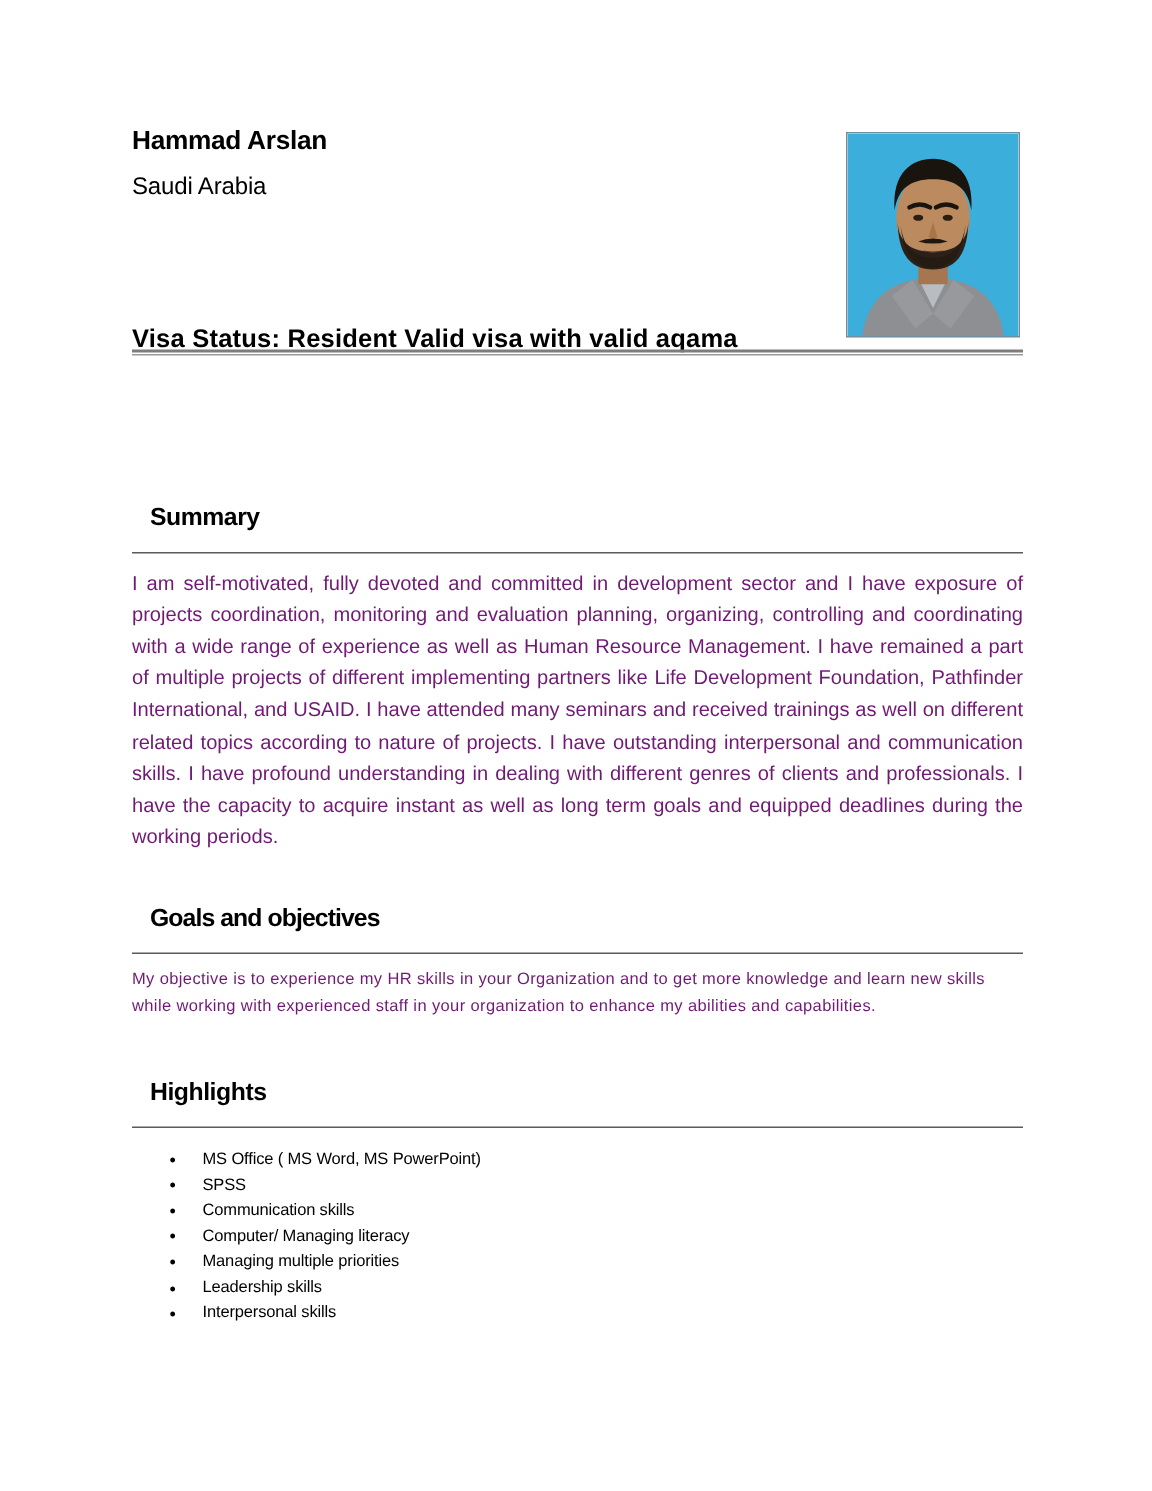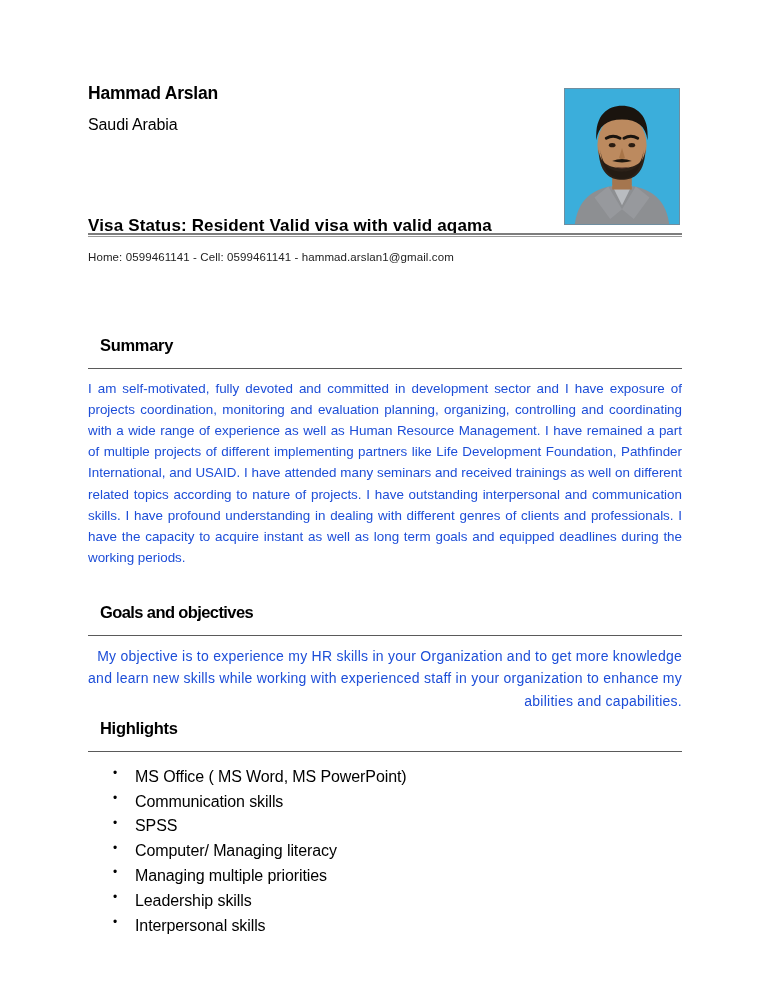--- a/index.html
+++ b/index.html
@@ -111,40 +111,39 @@
     margin-top: 5px;
     width: 594px;
     height: 1px;
     background: #5a5a5a;
   }
 
   .body-text {
     font-size: 13.4px;
     line-height: 1.58;
     margin-top: 9px;
-    color: #1d4ed8;
+    color: #701a75;
   }
   .body-text.justify { text-align: justify; }
   .body-text.wide {
     letter-spacing: 0.25px;
     line-height: 1.62;
-    font-size: 14px;
-    text-align: right;
+    font-size: 11px;
   }
 
   
   .bullets {
     list-style: none;
     margin: 13px 0 0 0;
     padding: 0;
   }
   .bullets li {
     position: relative;
     padding-left: 47px;
-    font-size: 16px;
+    font-size: 11px;
     line-height: 1.55;
     letter-spacing: -0.1px;
   }
   .bullets li::before {
     content: "\2022";
     position: absolute;
     left: 25px;
     top: -0.5px;
     font-size: 12px;
     color: #000;
@@ -193,41 +192,40 @@
 
       <path d="M48 73 q10 -4 20 0 q-10 3 -20 0 Z" fill="#1f170f"></path>
 
       <path d="M51 79 q7 4 14 0 q-7 2 -14 0 Z" fill="#54322a"></path>
     </svg>
   </div>
 
   <div class="visa-status">Visa Status:  Resident Valid visa with valid aqama</div>
   <div class="rule-double"></div>
 
-  <div class="contact">Home:  0599461141  - Cell: 0599461141  - hammad.arslan1@gmail.com</div>
 
   <div class="section" id="sec-summary">
     <div class="section-title">Summary</div>
     <div class="rule-thin"></div>
     <div class="body-text justify">I am self-motivated, fully devoted and committed in development sector and I have exposure of projects coordination, monitoring and evaluation planning, organizing, controlling and coordinating with a wide range of experience as well as Human Resource Management.  I have remained a part of multiple projects of different implementing partners like Life Development Foundation, Pathfinder International, and USAID. I have attended many seminars and received trainings as well on different related topics according to nature of projects. I have outstanding interpersonal and communication skills. I have profound understanding in dealing with different genres of clients and professionals. I have the capacity to acquire instant as well as long term goals and equipped deadlines during the working periods.</div>
   </div>
 
   <div class="section" id="sec-goals">
     <div class="section-title tight">Goals and objectives</div>
     <div class="rule-thin"></div>
     <div class="body-text wide">My objective is to experience my HR skills in your Organization and to get more knowledge and learn new skills while working with experienced staff in your organization to enhance my abilities and capabilities.</div>
   </div>
 
   <div class="section" id="sec-highlights">
     <div class="section-title">Highlights</div>
     <div class="rule-thin"></div>
     <ul class="bullets" id="highlights-list">
         <li>MS Office ( MS Word, MS PowerPoint)</li>
+        <li>SPSS</li>
         <li>Communication skills</li>
-        <li>SPSS</li>
         <li>Computer/ Managing literacy</li>
         <li>Managing multiple priorities</li>
         <li>Leadership skills</li>
         <li>Interpersonal skills</li>
       </ul>
   </div>
 
 </div>
 
 </body></html>

